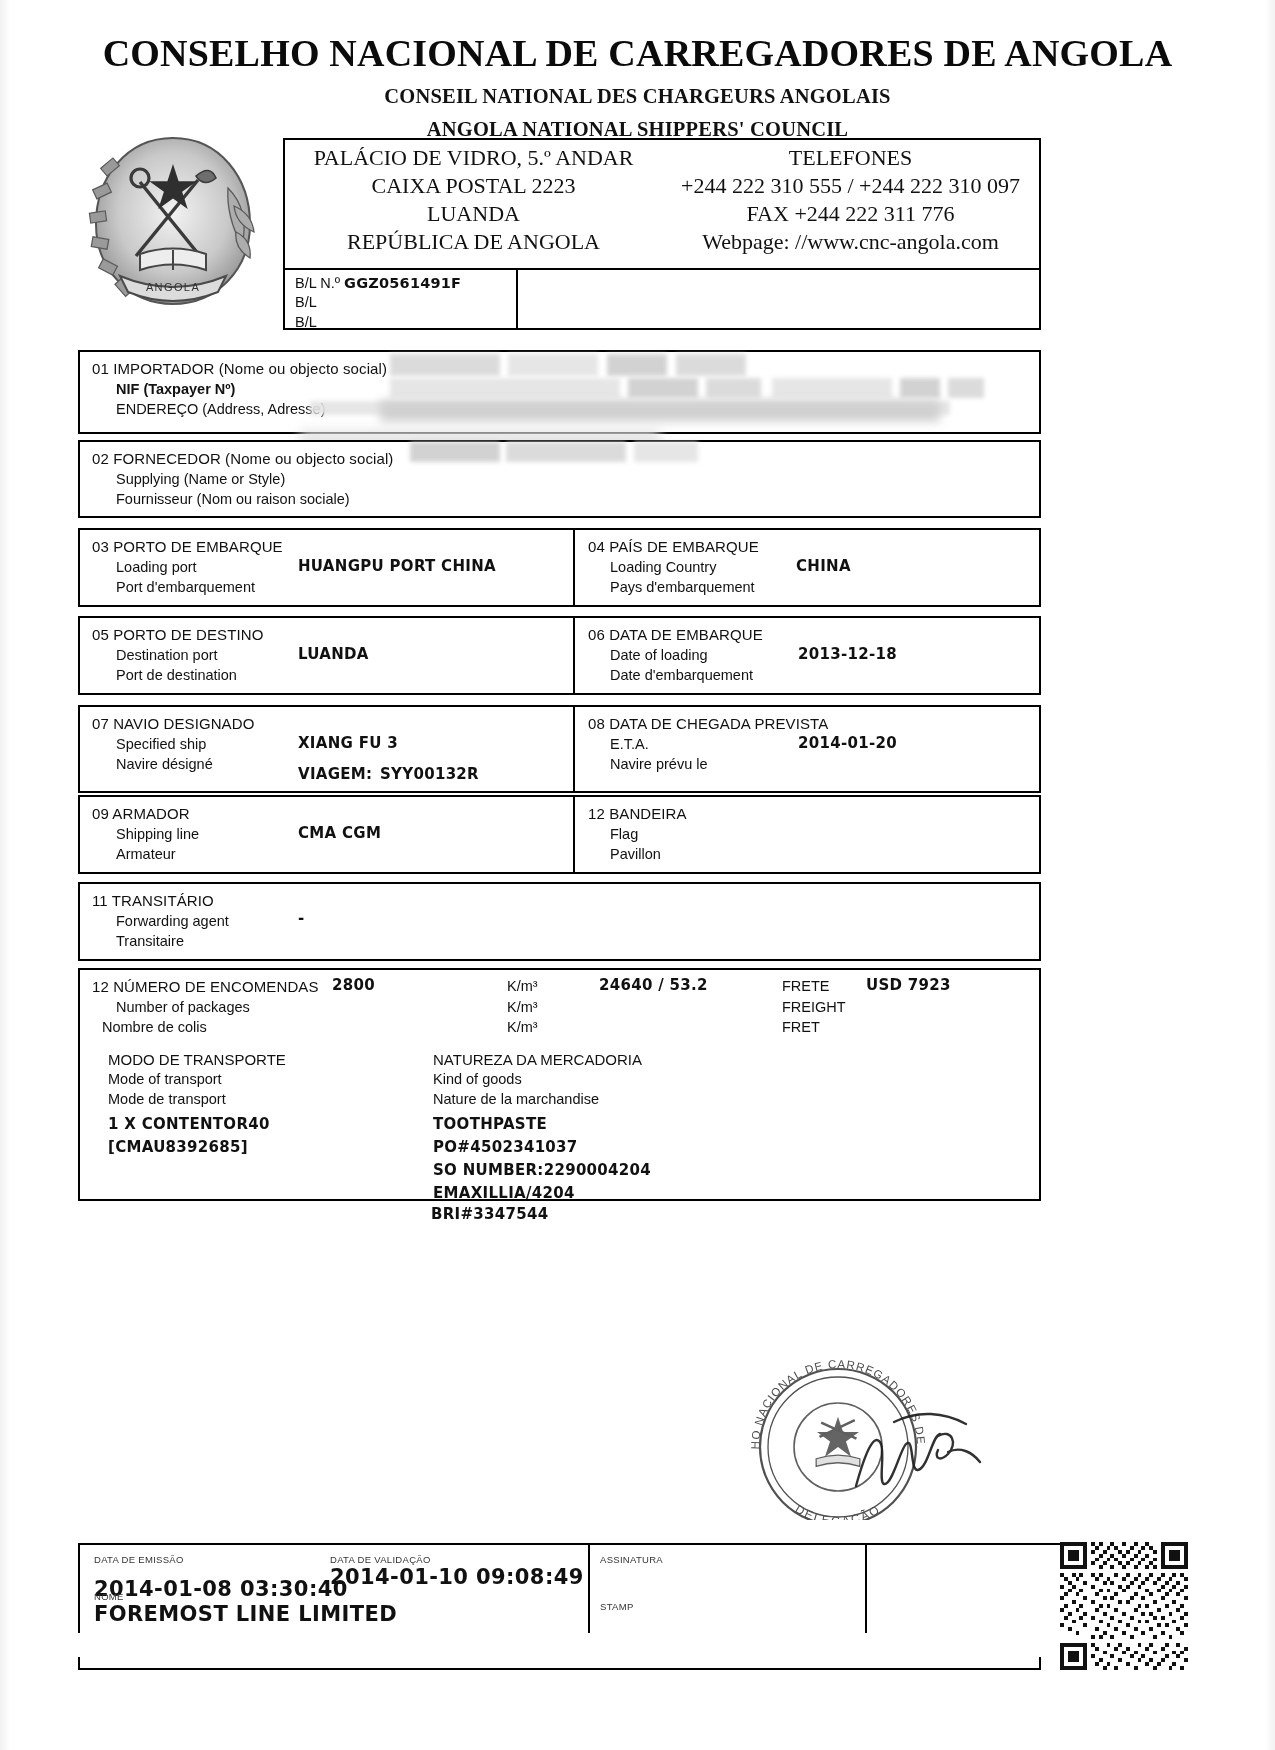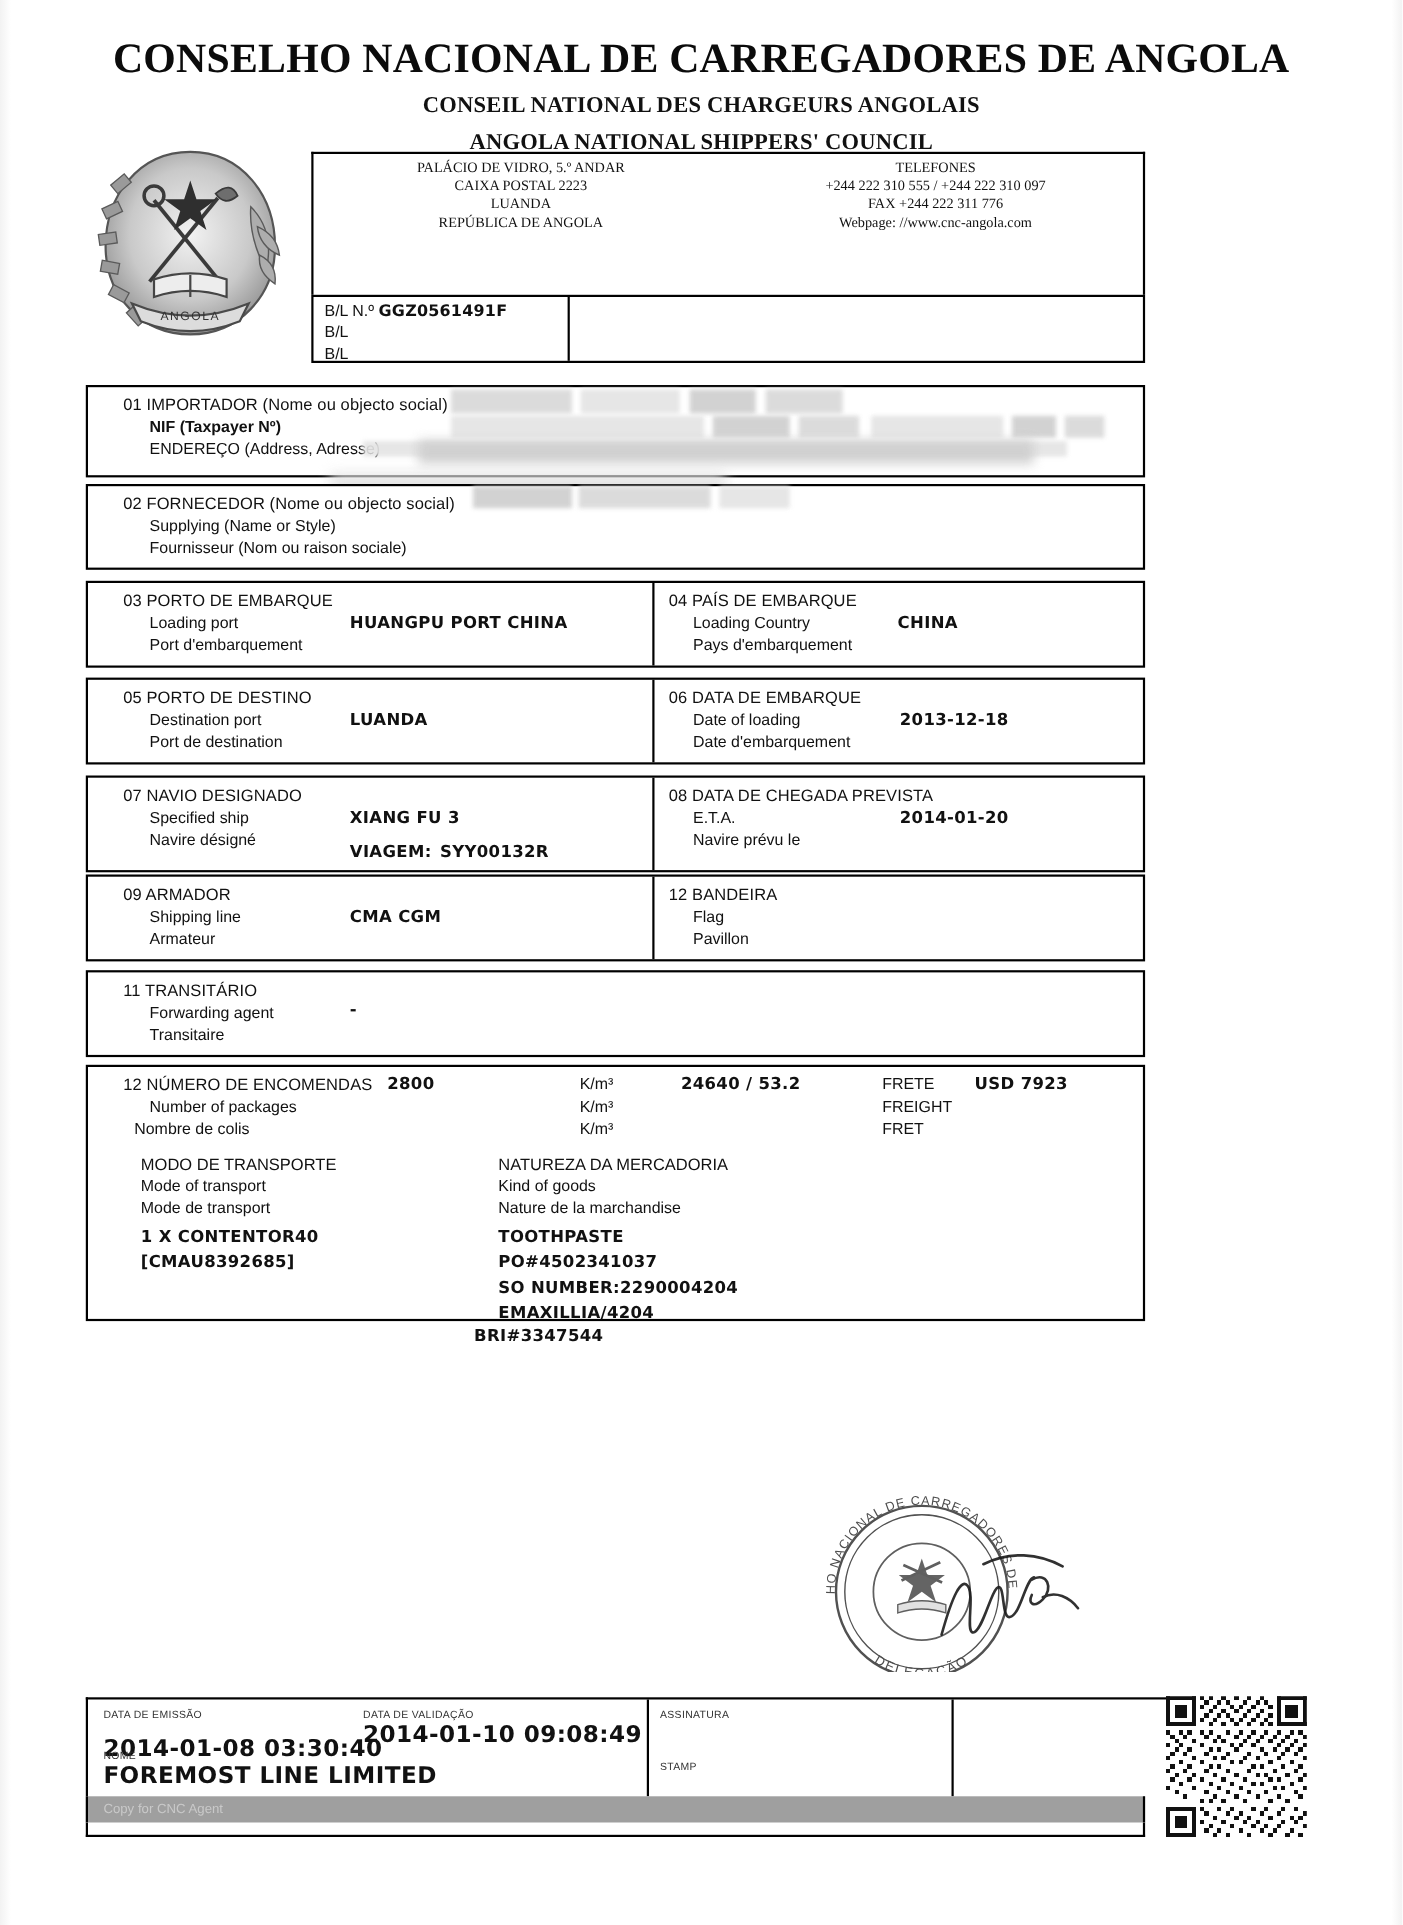--- a/index.html
+++ b/index.html
@@ -40,42 +40,42 @@
   .headbox {
     position:absolute; left:283px; top:138px; width:758px; height:130px;
     border:2.5px solid #000; border-bottom:none;
   }
   .headbox-title {
     text-align:center; font-family:"Liberation Serif", serif;
     font-weight:bold; font-size:21px; padding-top:7px;
   }
   .headbox-cols { display:flex; margin-top:4px; }
   .headbox-left, .headbox-right {
-    width:50%; font-family:"Liberation Serif", serif; font-size:13px; line-height:1.28;
+    width:50%; font-family:"Liberation Serif", serif; font-size:22px; line-height:1.28;
   }
   .headbox-left { text-align:center; }
   .headbox-right { text-align:center; }
 
   
   .blrow {
     position:absolute; left:283px; top:268px; width:758px; height:62px;
     border:2.5px solid #000; display:flex;
   }
   .bl-left { width:233px; border-right:2px solid #000; padding:4px 0 0 10px; }
   .bl-right { flex:1; padding:4px 0 0 12px; }
   .lbl { font-size:14.5px; line-height:1.33; color:#111; }
   .val-hand {
     font-family:"DejaVu Sans", sans-serif; font-weight:bold; font-size:14.5px;
     letter-spacing:.2px;
   }
 
   
   .fbox {
     position:absolute; left:78px; width:963px;
-    border:2.5px solid #000; background:#fff;padding-left:20px;
+    border:2.5px solid #000; background:#fff;
   }
   .fbox .inner { position:relative; width:100%; height:100%; }
   .split { position:absolute; top:0; bottom:0; width:2px; background:#000; }
   .fnum {
     position:absolute; font-size:15px; letter-spacing:.1px;
   }
   .fline { position:absolute; font-size:14.5px; }
   .fval {
     position:absolute; font-family:"DejaVu Sans", sans-serif;
     font-weight:bold; font-size:15px; letter-spacing:.3px; white-space:nowrap;
@@ -440,23 +440,20 @@
 
     <div class="foot-mini" style="left:250px;top:9px;">DATA DE VALIDAÇÃO</div>
     <div class="foot-big" style="left:250px;top:20px;">2014-01-10 09:08:49</div>
 
     <div class="foot-mini" style="left:520px;top:9px;">ASSINATURA</div>
     <div class="foot-mini" style="left:520px;top:56px;">STAMP</div>
   </div>
 
   <div class="pageno">1</div>
 
-  <div class="footbar">
-    <div class="footbar-label">Copy for CNC Agent</div>
-  </div>
   <div class="footbar2"></div>
 
   <div class="qr">
     <svg viewBox="0 0 33 33" width="128" height="128" shape-rendering="crispEdges">
       <rect width="33" height="33" fill="#fff"></rect>
       <g fill="#111">
         <rect x="0" y="0" width="7" height="1"></rect>
           <rect x="0" y="6" width="7" height="1"></rect>
         <rect x="0" y="0" width="1" height="7"></rect>
           <rect x="6" y="0" width="1" height="7"></rect>

